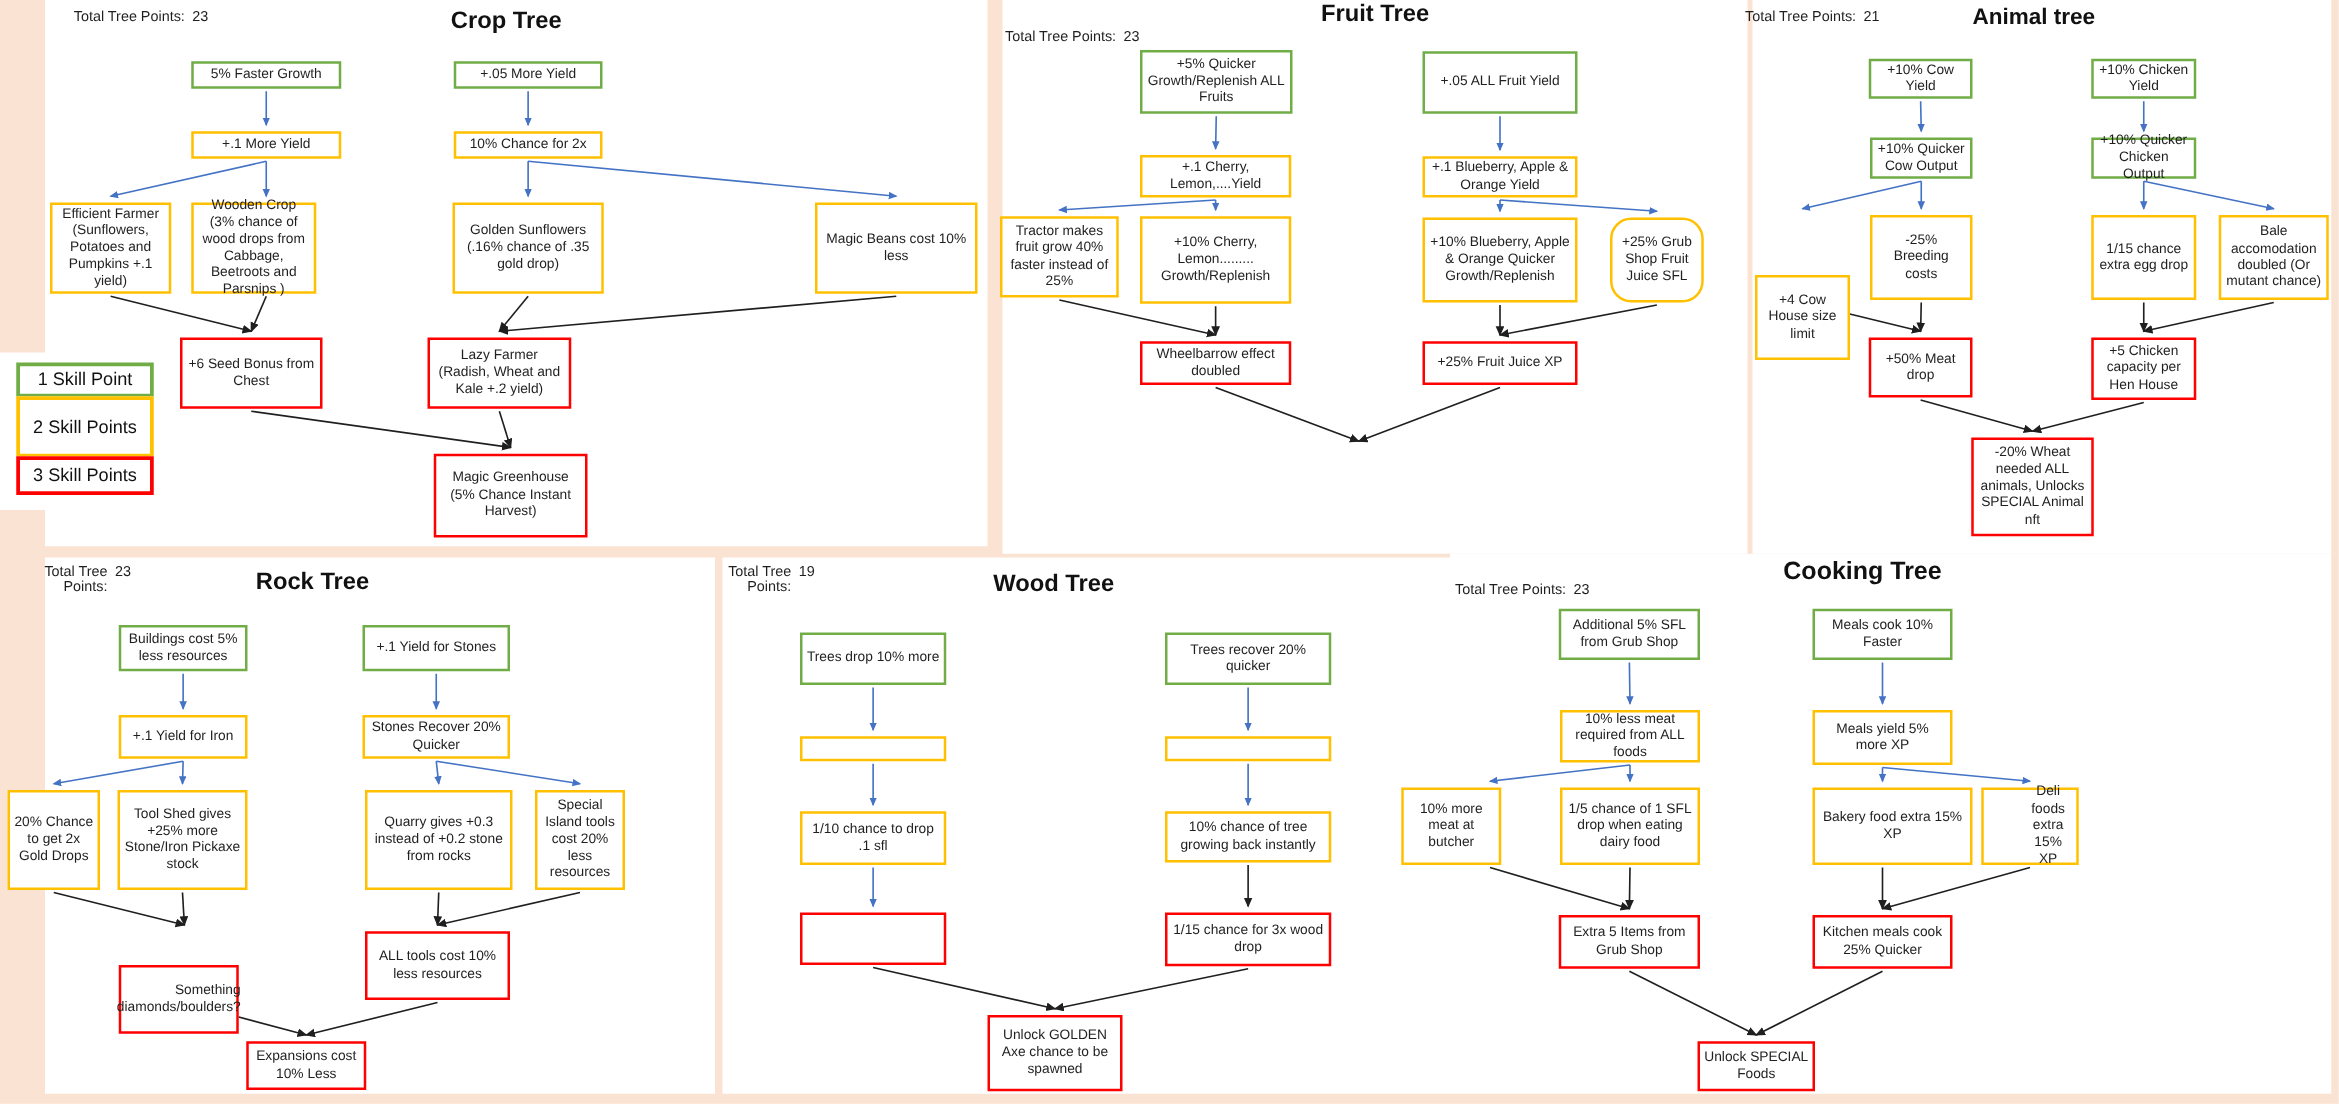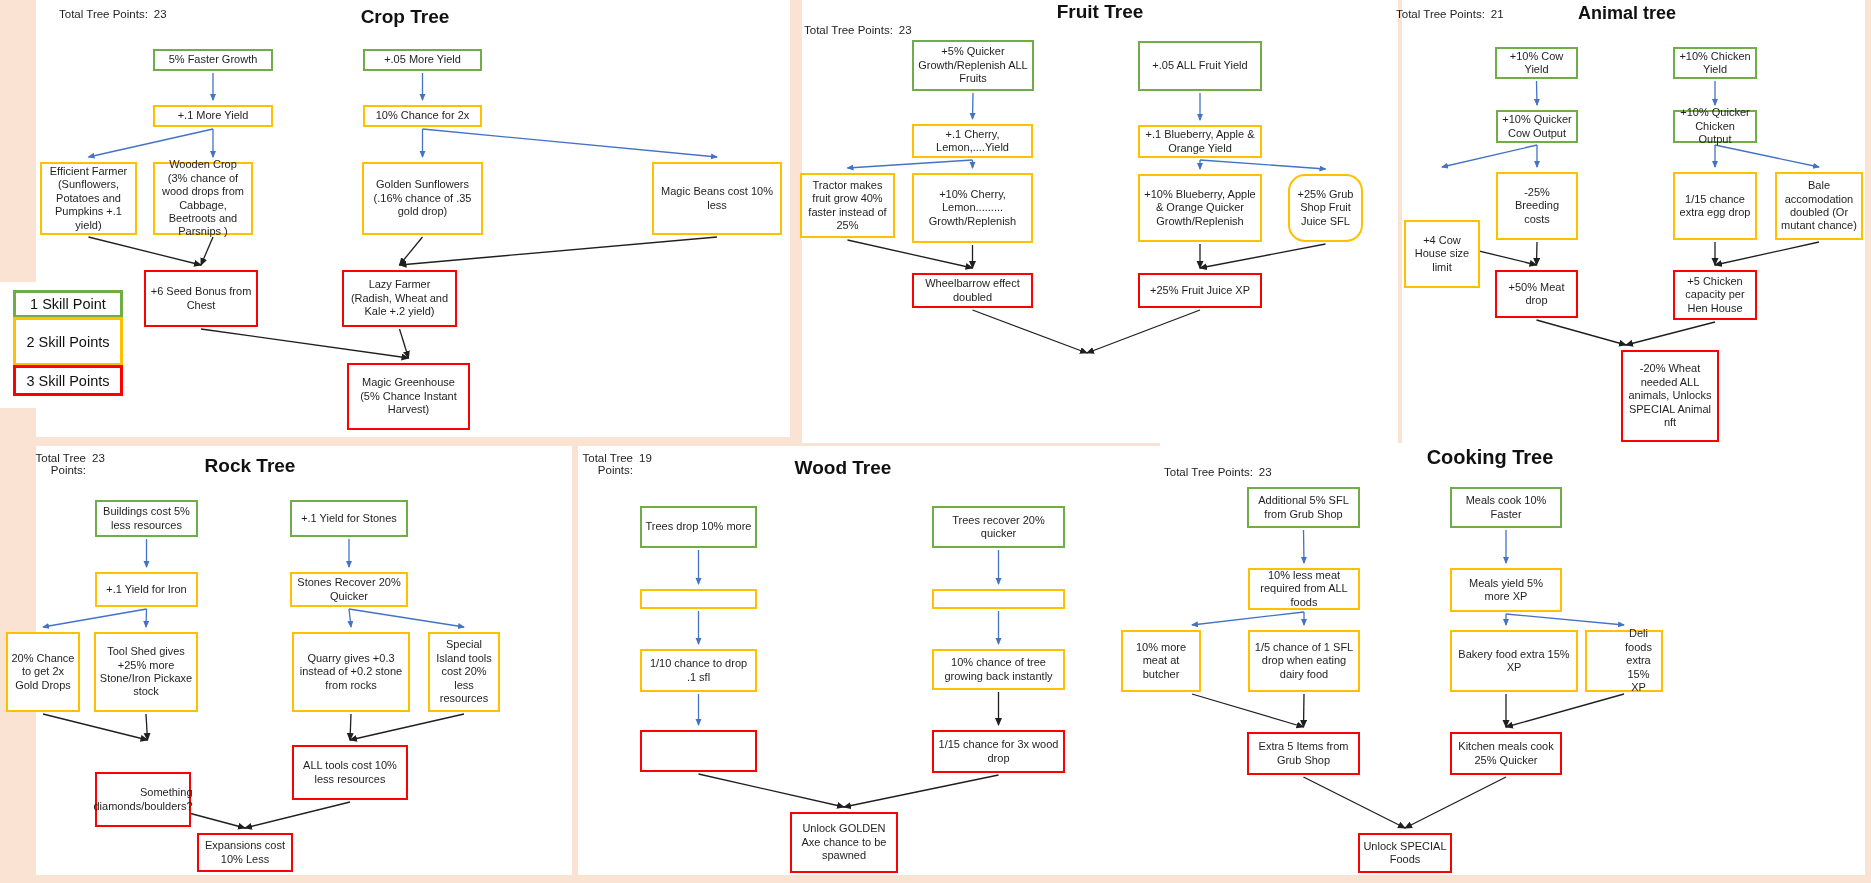--- a/index.html
+++ b/index.html
@@ -197,21 +197,21 @@
     <div class="node tier1" style="left: 1495px; top: 47px; width: 83px; height: 32px;">+10% Cow Yield</div>
     <div class="node tier1" style="left: 1673px; top: 47px; width: 84px; height: 32px;">+10% Chicken Yield</div>
     <div class="node tier1" style="left: 1496px; top: 110px; width: 82px; height: 33px;">+10% Quicker Cow Output</div>
     <div class="node tier1" style="left: 1673px; top: 110px; width: 84px; height: 33px;">+10% Quicker Chicken Output</div>
     <div class="node tier2" style="left: 1404px; top: 172px; width: 76px; height: 68px; margin-top: 48px;">+4 Cow House size limit</div>
     <div class="node tier2" style="left: 1496px; top: 172px; width: 82px; height: 68px;">-25% Breeding costs</div>
     <div class="node tier2" style="left: 1673px; top: 172px; width: 84px; height: 68px;">1/15 chance extra egg drop</div>
     <div class="node tier2" style="left: 1775px; top: 172px; width: 88px; height: 68px;">Bale accomodation doubled (Or mutant chance)</div>
     <div class="node tier3" style="left: 1495px; top: 270px; width: 83px; height: 48px;">+50% Meat drop</div>
     <div class="node tier3" style="left: 1673px; top: 270px; width: 84px; height: 50px;">+5 Chicken capacity per Hen House</div>
-    <div class="node tier3" style="left: 1577px; top: 350px; width: 98px; height: 92px; margin-left: 44px;">-20% Wheat needed ALL animals, Unlocks SPECIAL Animal nft</div>
+    <div class="node tier3" style="left: 1577px; top: 350px; width: 98px; height: 79px;">-20% Wheat needed ALL animals, Unlocks SPECIAL Animal nft</div>
     <div class="node tier1" style="left: 95px; top: 500px; width: 103px; height: 37px;">Buildings cost 5% less resources</div>
     <div class="node tier1" style="left: 290px; top: 500px; width: 118px; height: 37px;">+.1 Yield for Stones</div>
     <div class="node tier2" style="left: 95px; top: 572px; width: 103px; height: 35px;">+.1 Yield for Iron</div>
     <div class="node tier2" style="left: 290px; top: 572px; width: 118px; height: 35px;">Stones Recover 20% Quicker</div>
     <div class="node tier2" style="left: 6px; top: 632px; width: 74px; height: 80px;">20% Chance to get 2x Gold Drops</div>
     <div class="node tier2" style="left: 94px; top: 632px; width: 104px; height: 80px;">Tool Shed gives +25% more Stone/Iron Pickaxe stock</div>
     <div class="node tier2" style="left: 292px; top: 632px; width: 118px; height: 80px;">Quarry gives +0.3 instead of +0.2 stone from rocks</div>
     <div class="node tier2" style="left: 428px; top: 632px; width: 72px; height: 80px;">Special Island tools cost 20% less resources</div>
     <div class="node tier3" style="left: 95px; top: 772px; width: 96px; height: 55px; text-align: right;">Something diamonds/boulders?</div>
     <div class="node tier3" style="left: 292px; top: 745px; width: 116px; height: 55px;">ALL tools cost 10% less resources</div>

